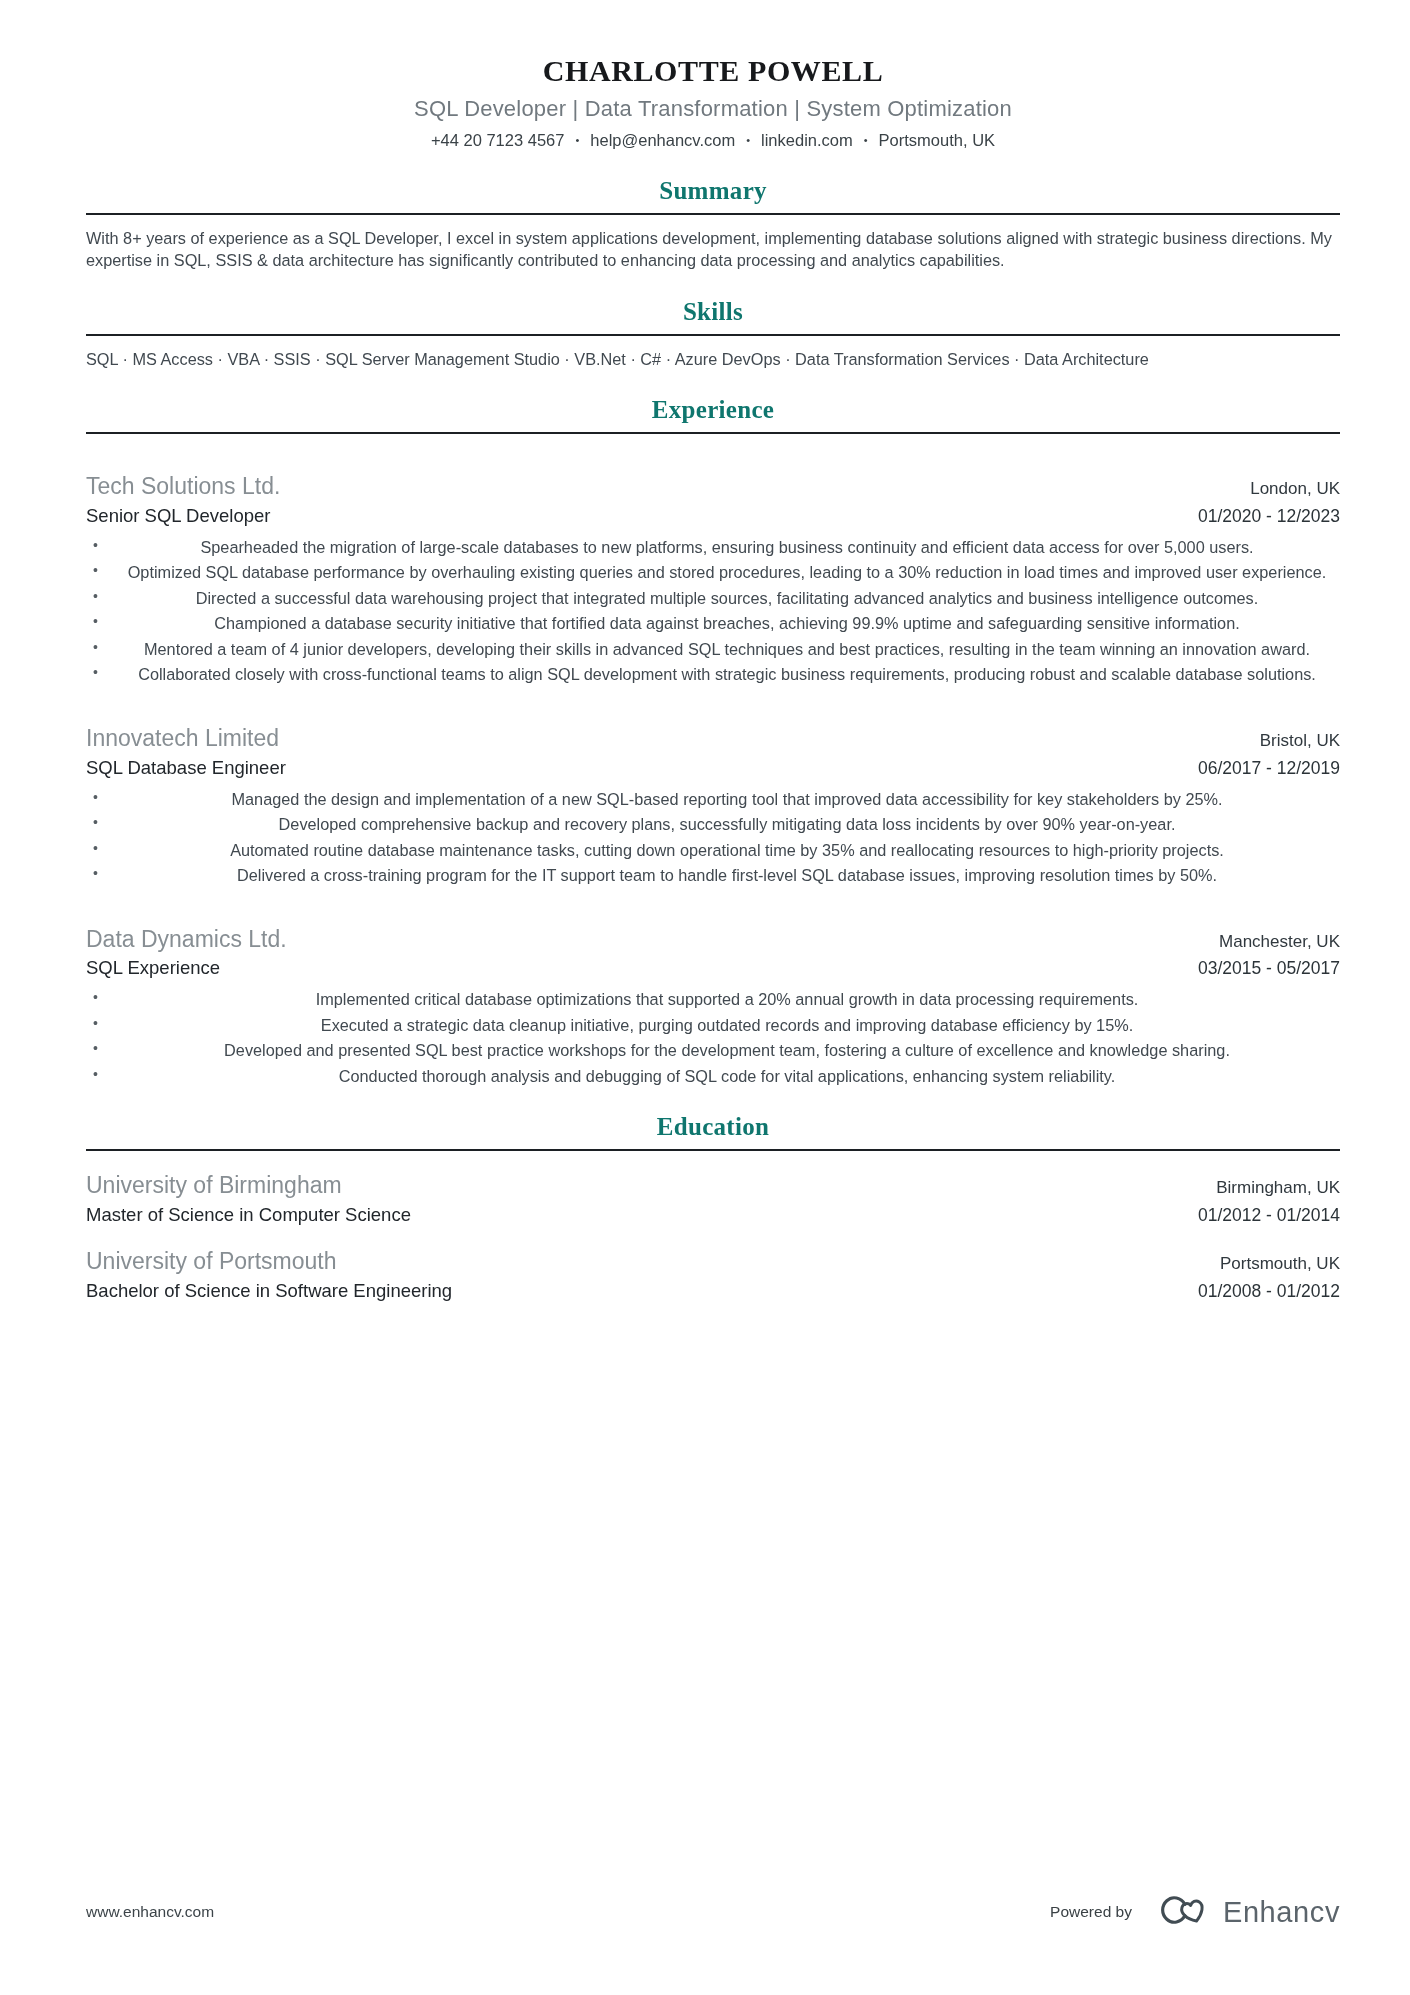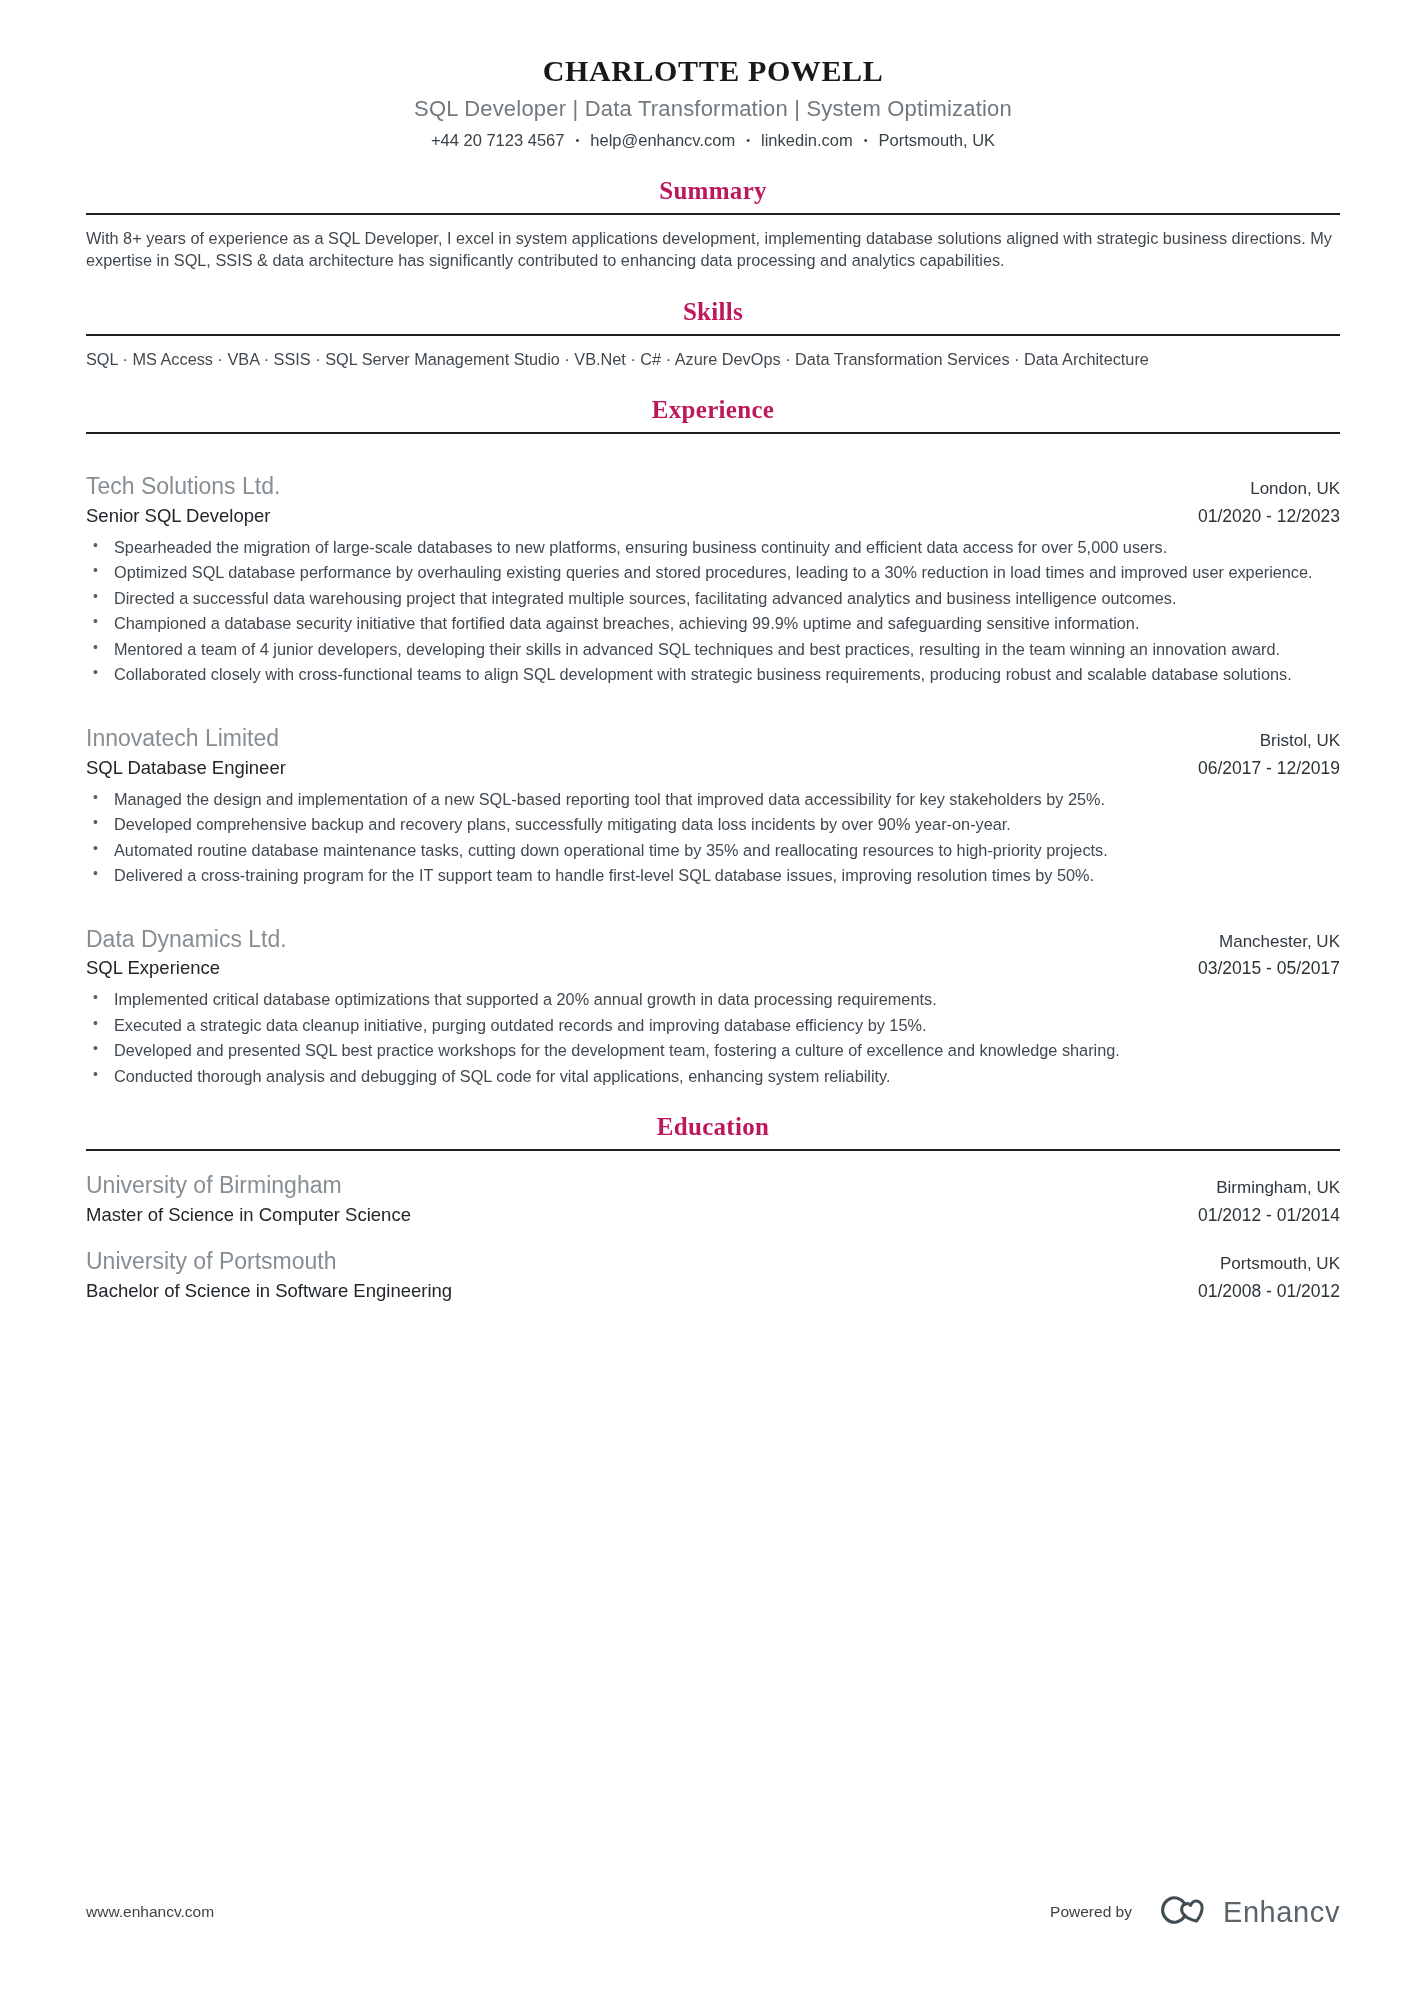--- a/index.html
+++ b/index.html
@@ -48,21 +48,21 @@
     color: #3a4247;
   }
   
   .section { margin-top: 25px; }
   .sec-head {
     text-align: center;
     font-family: "Liberation Serif", "DejaVu Serif", serif;
     font-size: 25px;
     font-weight: 700;
     letter-spacing: 0.3px;
-    color: #be185d;
+    color: #0f766e;
     padding-bottom: 7px;
     border-bottom: 2px solid #1c2024;
     line-height: 1.2;
   }
   .sec-body { margin-top: 12px; }
   .body-text {
     font-size: 16.3px;
     line-height: 1.38;
     color: #414950;
   }
@@ -102,20 +102,21 @@
     margin: 8px 0 0 0;
     padding: 0 0 0 5px;
   }
   ul.bullets li {
     position: relative;
     padding-left: 23px;
     font-size: 16.3px;
     line-height: 1.38;
     color: #414950;
     margin-bottom: 3px;
+    text-align: center;
   }
   ul.bullets li::before {
     content: "\2022";
     position: absolute;
     left: 2px;
     top: 0;
     font-size: 14px;
     color: #565d63;
   }
   

